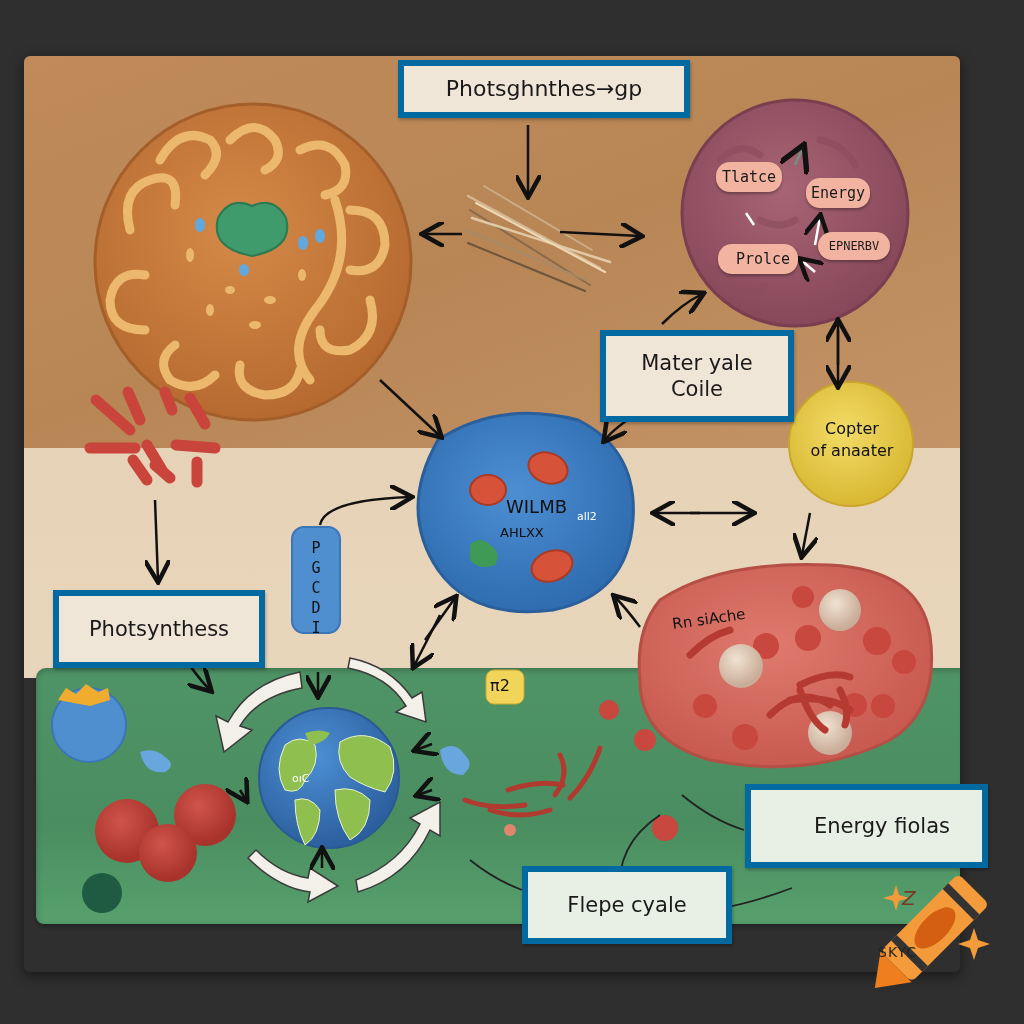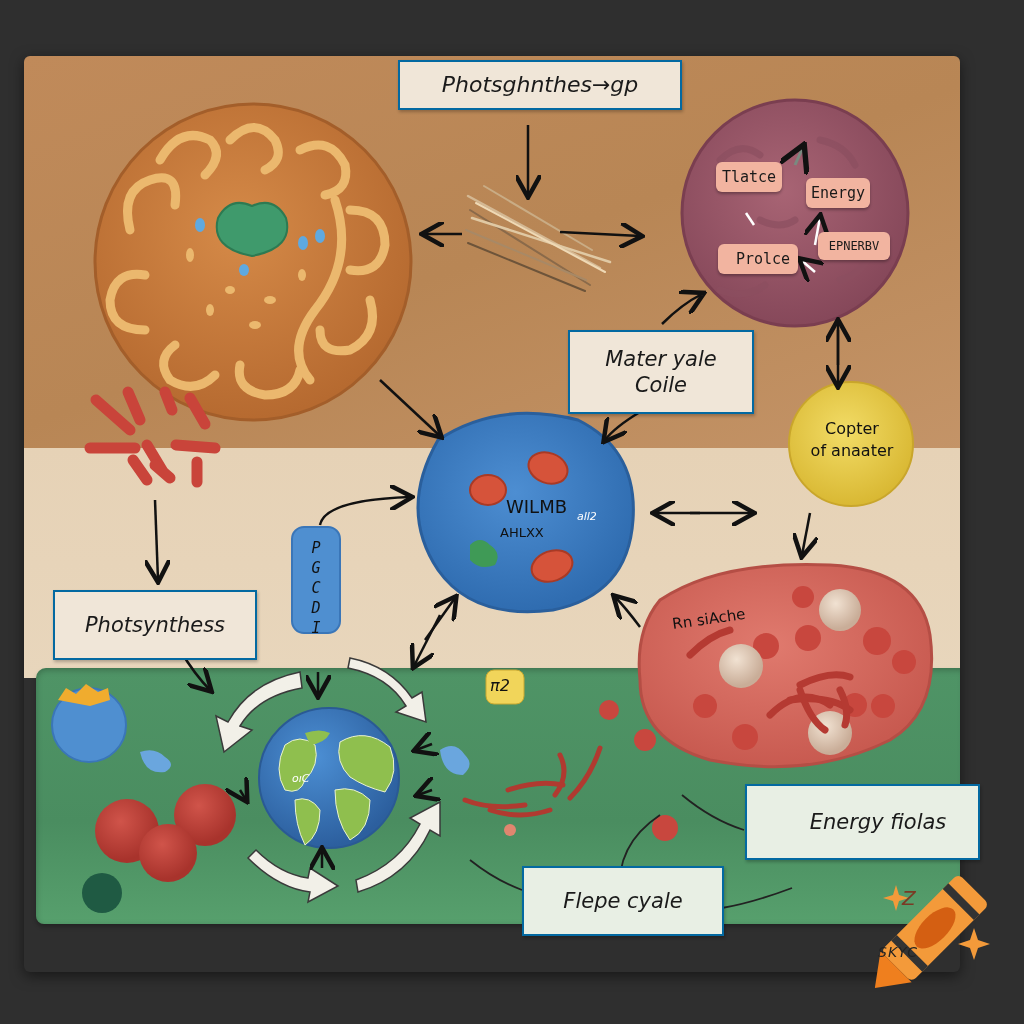--- a/index.html
+++ b/index.html
@@ -1,23 +1,23 @@
 <!DOCTYPE html>
 <html><head>
 <meta charset="utf-8">
 <style>
   html,body{margin:0;padding:0;}
   body{width:1024px;height:1024px;background:#2f2f2f;position:relative;overflow:hidden;font-family:"DejaVu Sans",sans-serif;}
   .board{position:absolute;left:24px;top:56px;width:936px;height:916px;border-radius:6px;overflow:hidden;box-shadow:0 4px 14px rgba(0,0,0,.5);}
   .band-top{position:absolute;left:0;top:0;width:100%;height:400px;background:linear-gradient(160deg,#c08a5a,#b88655 50%,#c49468);}
   .band-mid{position:absolute;left:0;top:392px;width:100%;height:230px;background:linear-gradient(180deg,#e6d2b6,#e8d6bc);}
   .band-bot{position:absolute;left:12px;top:612px;width:928px;height:256px;background:linear-gradient(180deg,#4f9466,#4a8d60 60%,#57a06d);border-radius:10px 4px 14px 8px;box-shadow:inset 0 2px 6px rgba(0,0,0,.25),0 3px 4px rgba(0,0,0,.25);}
-  .abs{position:absolute;font-style:italic;}
-  .label-box{position:absolute;background:#f0e6d8;border:2px solid #0369a1;font-family:"DejaVu Sans",sans-serif;font-style:italic;color:#1a1a1a;display:flex;align-items:center;justify-content:center;text-align:center;line-height:1.25;box-shadow:1px 2px 3px rgba(0,0,0,.25);}
-  .pill{position:absolute;background:#f2b4a0;border-radius:6px;font-size:15px;color:#1a1a1a;display:flex;align-items:center;justify-content:center;box-shadow:0 2px 3px rgba(0,0,0,.3);font-family:"DejaVu Sans Mono",monospace;}
+  .abs{position:absolute;}
+  .label-box{position:absolute;background:#f0e6d8;border:6px solid #0369a1;font-family:"DejaVu Sans",sans-serif;color:#1a1a1a;display:flex;align-items:center;justify-content:center;text-align:center;line-height:1.25;box-shadow:1px 2px 3px rgba(0,0,0,.25);}
+  .pill{position:absolute;background:#f2b4a0;border-radius:14px;font-size:15px;color:#1a1a1a;display:flex;align-items:center;justify-content:center;box-shadow:0 2px 3px rgba(0,0,0,.3);font-family:"DejaVu Sans Mono",monospace;}
   .hand{font-family:"DejaVu Sans",sans-serif;font-style:italic;color:#111;}
   svg{position:absolute;left:0;top:0;}
 </style>
 </head>
 <body>
 
 <div class="board">
   <div class="band-top"></div>
   <div class="band-mid"></div>
   <div class="band-bot"></div>
@@ -251,21 +251,21 @@
     <rect x="895" y="910" width="8" height="44" fill="#333"></rect>
     <rect x="968" y="910" width="8" height="44" fill="#333"></rect>
     <ellipse cx="935" cy="932" rx="26" ry="13" fill="#d45f12"></ellipse>
   </g>
   <path d="M893,895 l3,-10 l3,10 l10,3 l-10,3 l-3,10 l-3,-10 l-10,-3z" fill="#f39a3a"></path>
   <path d="M970,940 l4,-12 l4,12 l12,4 l-12,4 l-4,12 l-4,-12 l-12,-4z" fill="#f39a3a"></path>
 </svg>
 
 <div class="label-box" style="left:398px;top:60px;width:280px;height:46px;font-size:22px;">Photsghnthes→gp</div>
 
-<div class="label-box" style="left:568px;top:330px;width:182px;height:80px;font-size:21px;flex-direction:column;">
+<div class="label-box" style="left:600px;top:330px;width:182px;height:80px;font-size:21px;flex-direction:column;">
   <span>Mater yale</span>
   <span>Coile</span>
 </div>
 
 <div class="label-box" style="left:53px;top:590px;width:200px;height:66px;font-size:21px;">Photsynthess</div>
 
 <div class="label-box" style="left:745px;top:784px;width:200px;height:72px;font-size:21px;background:#e8efe4;padding-left:31px;">Energy fiolas</div>
 
 <div class="label-box" style="left:522px;top:866px;width:198px;height:66px;font-size:21px;background:#e8efe4;">Flepe cyale</div>
 

